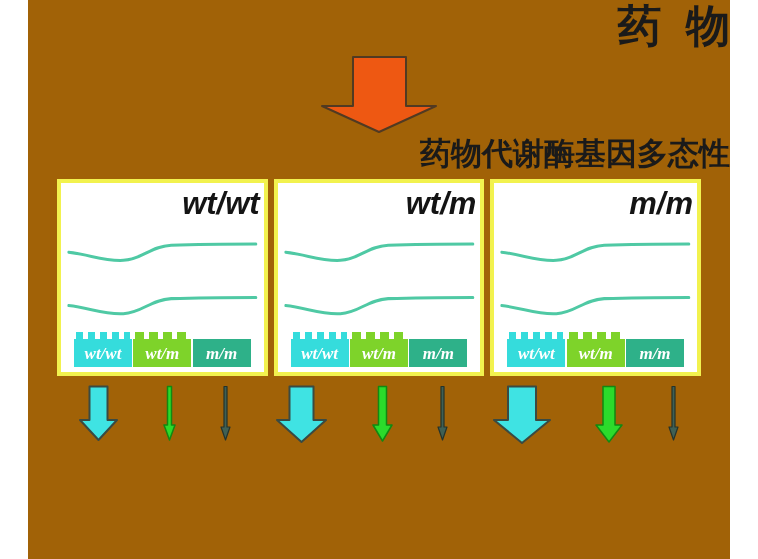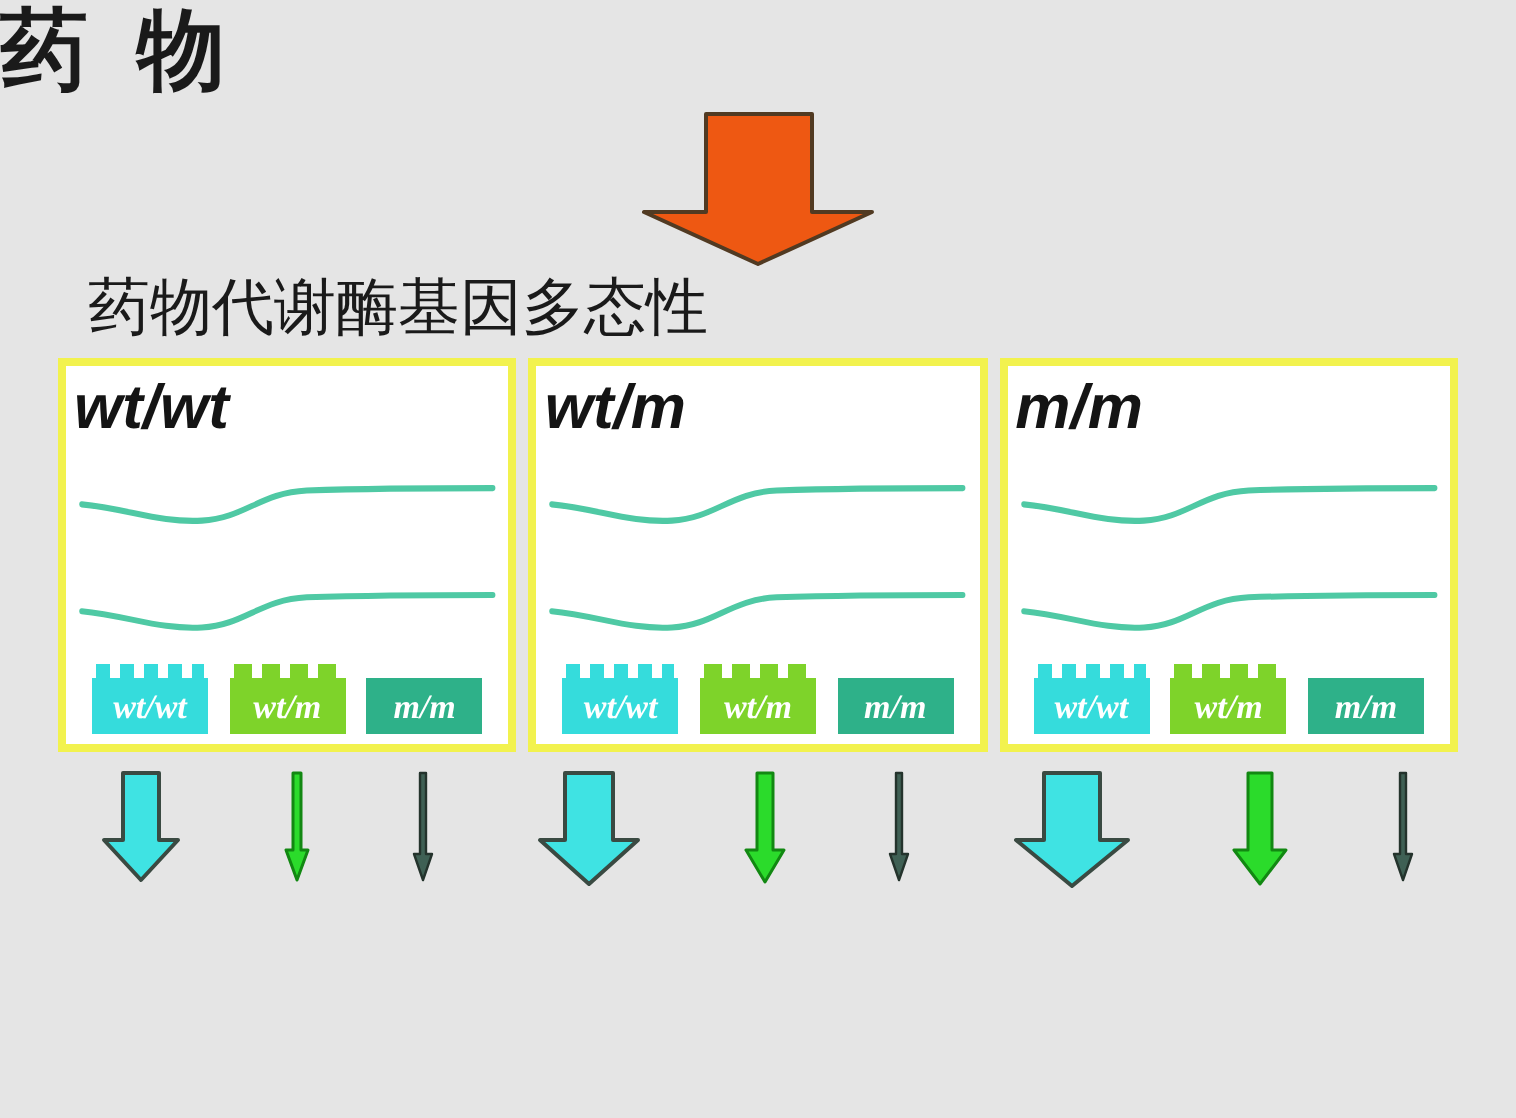--- a/index.html
+++ b/index.html
@@ -1,27 +1,27 @@
 <!DOCTYPE html>
 <html><head>
 <meta charset="utf-8">
 <style>
   html,body{margin:0;padding:0;background:#fff;}
   .canvas{
-    width:758px;height:559px;position:relative;overflow:hidden;
-    background:#e5e5e5;font-family:"Liberation Sans",sans-serif;
-    text-align:left;margin:0 auto;
+    width:702px;height:559px;position:relative;overflow:hidden;
+    background:#a16207;font-family:"Liberation Sans",sans-serif;
+    text-align:right;margin:0 auto;
   }
   .page-title{
     padding-top:2px;font-size:44px;font-weight:bold;color:#1a1a1a;
     white-space:pre;line-height:1.1;
   }
   .big-arrow{display:block;margin:5px auto 0;}
   .section-label{
-    font-size:31px;font-weight:normal;color:#1a1a1a;line-height:1.15;
+    font-size:31px;font-weight:bold;color:#1a1a1a;line-height:1.15;
     margin-top:2px;
     margin-left:44px;
   }
   .panels{
     display:flex;gap:6px;padding:0 29px;margin-top:7px;height:197px;
     box-sizing:border-box;
   }
   .panel{
     flex:1;border:4px solid #f2f24e;background:#ffffff;
     box-sizing:border-box;padding:1px 4px 3px;display:flex;

